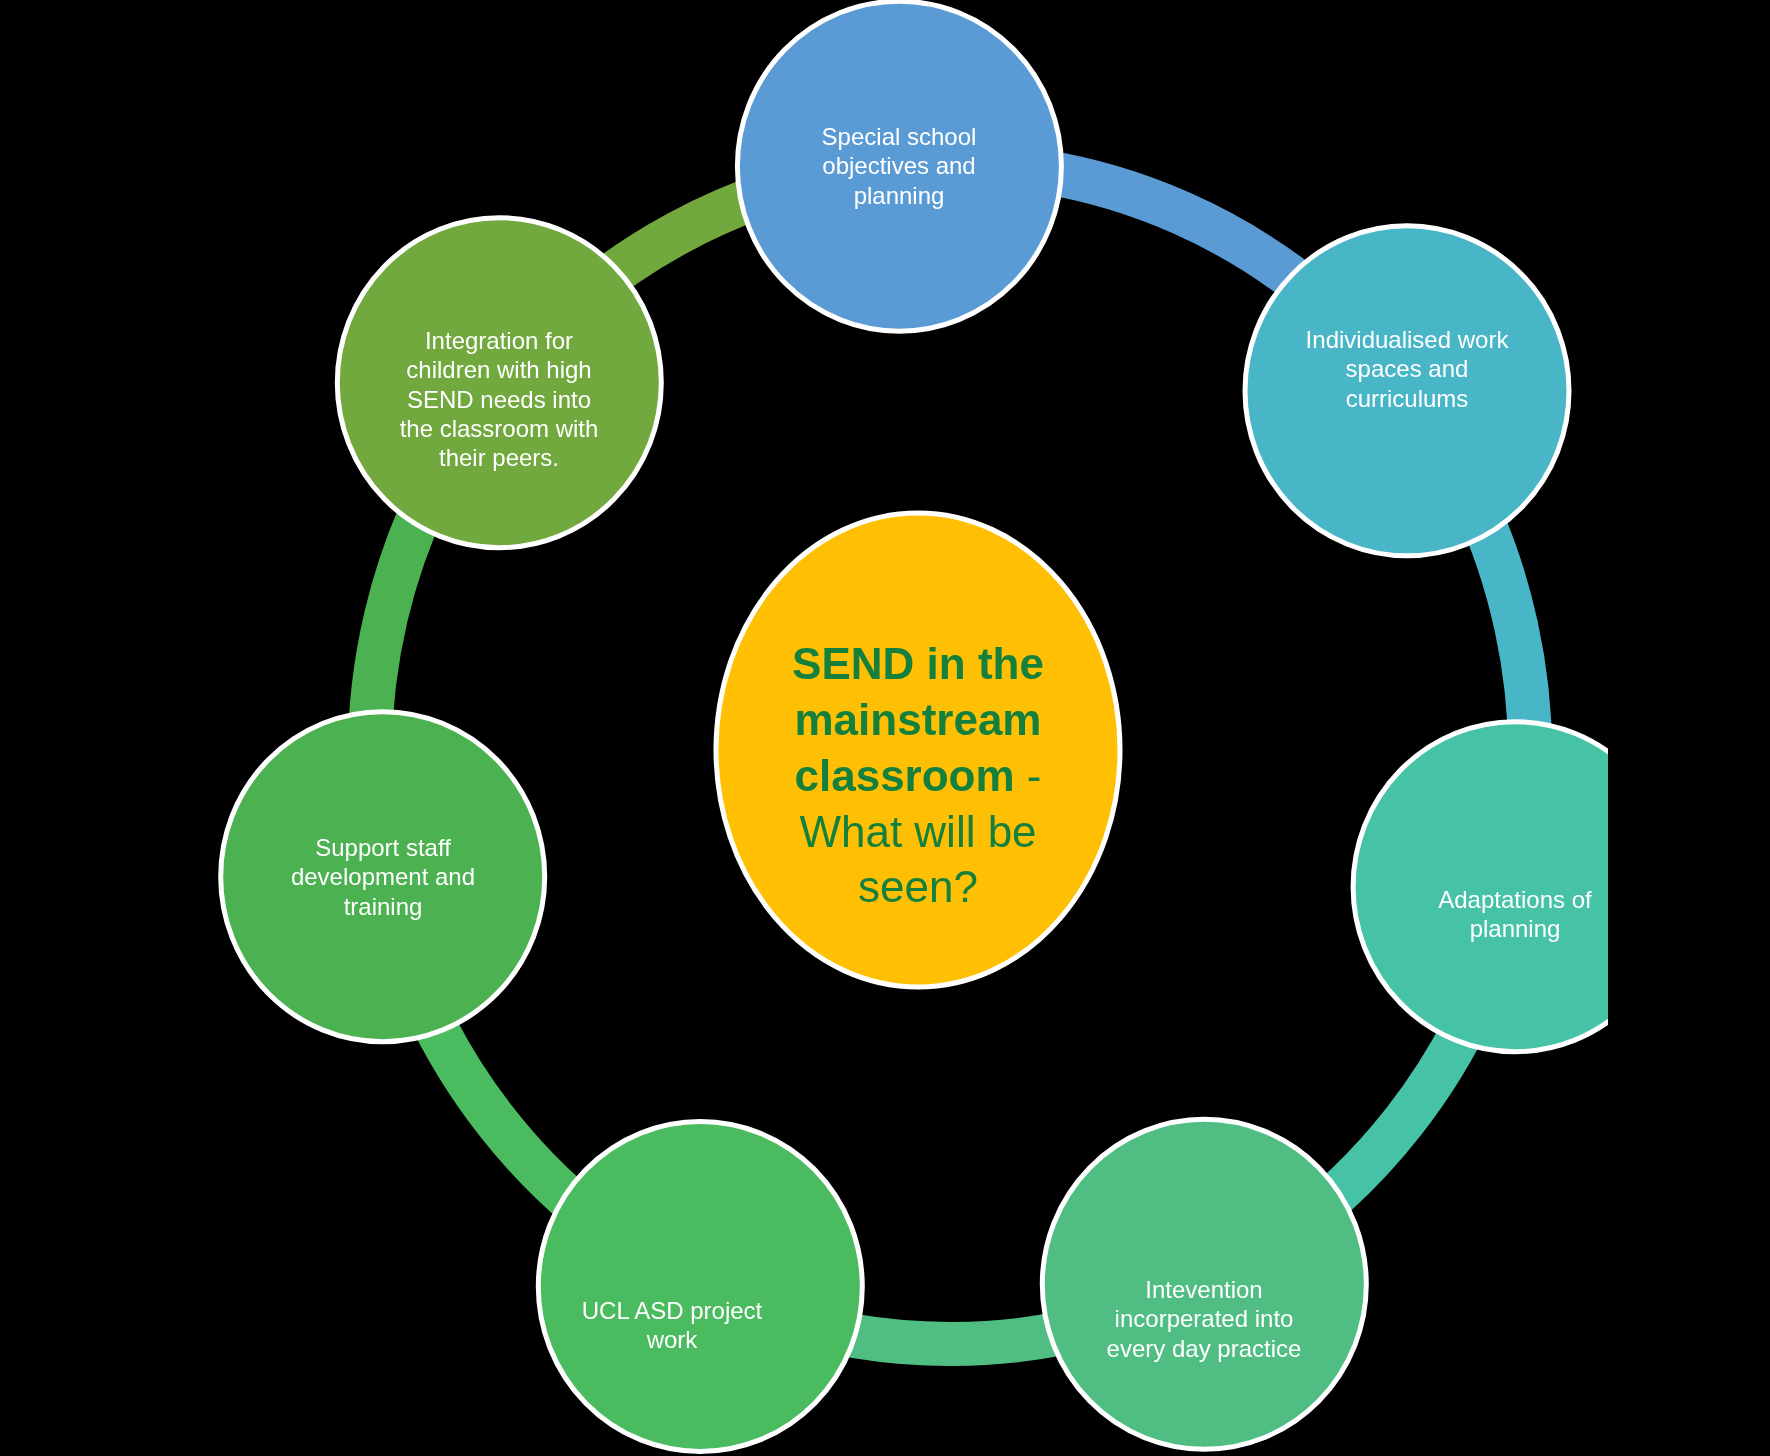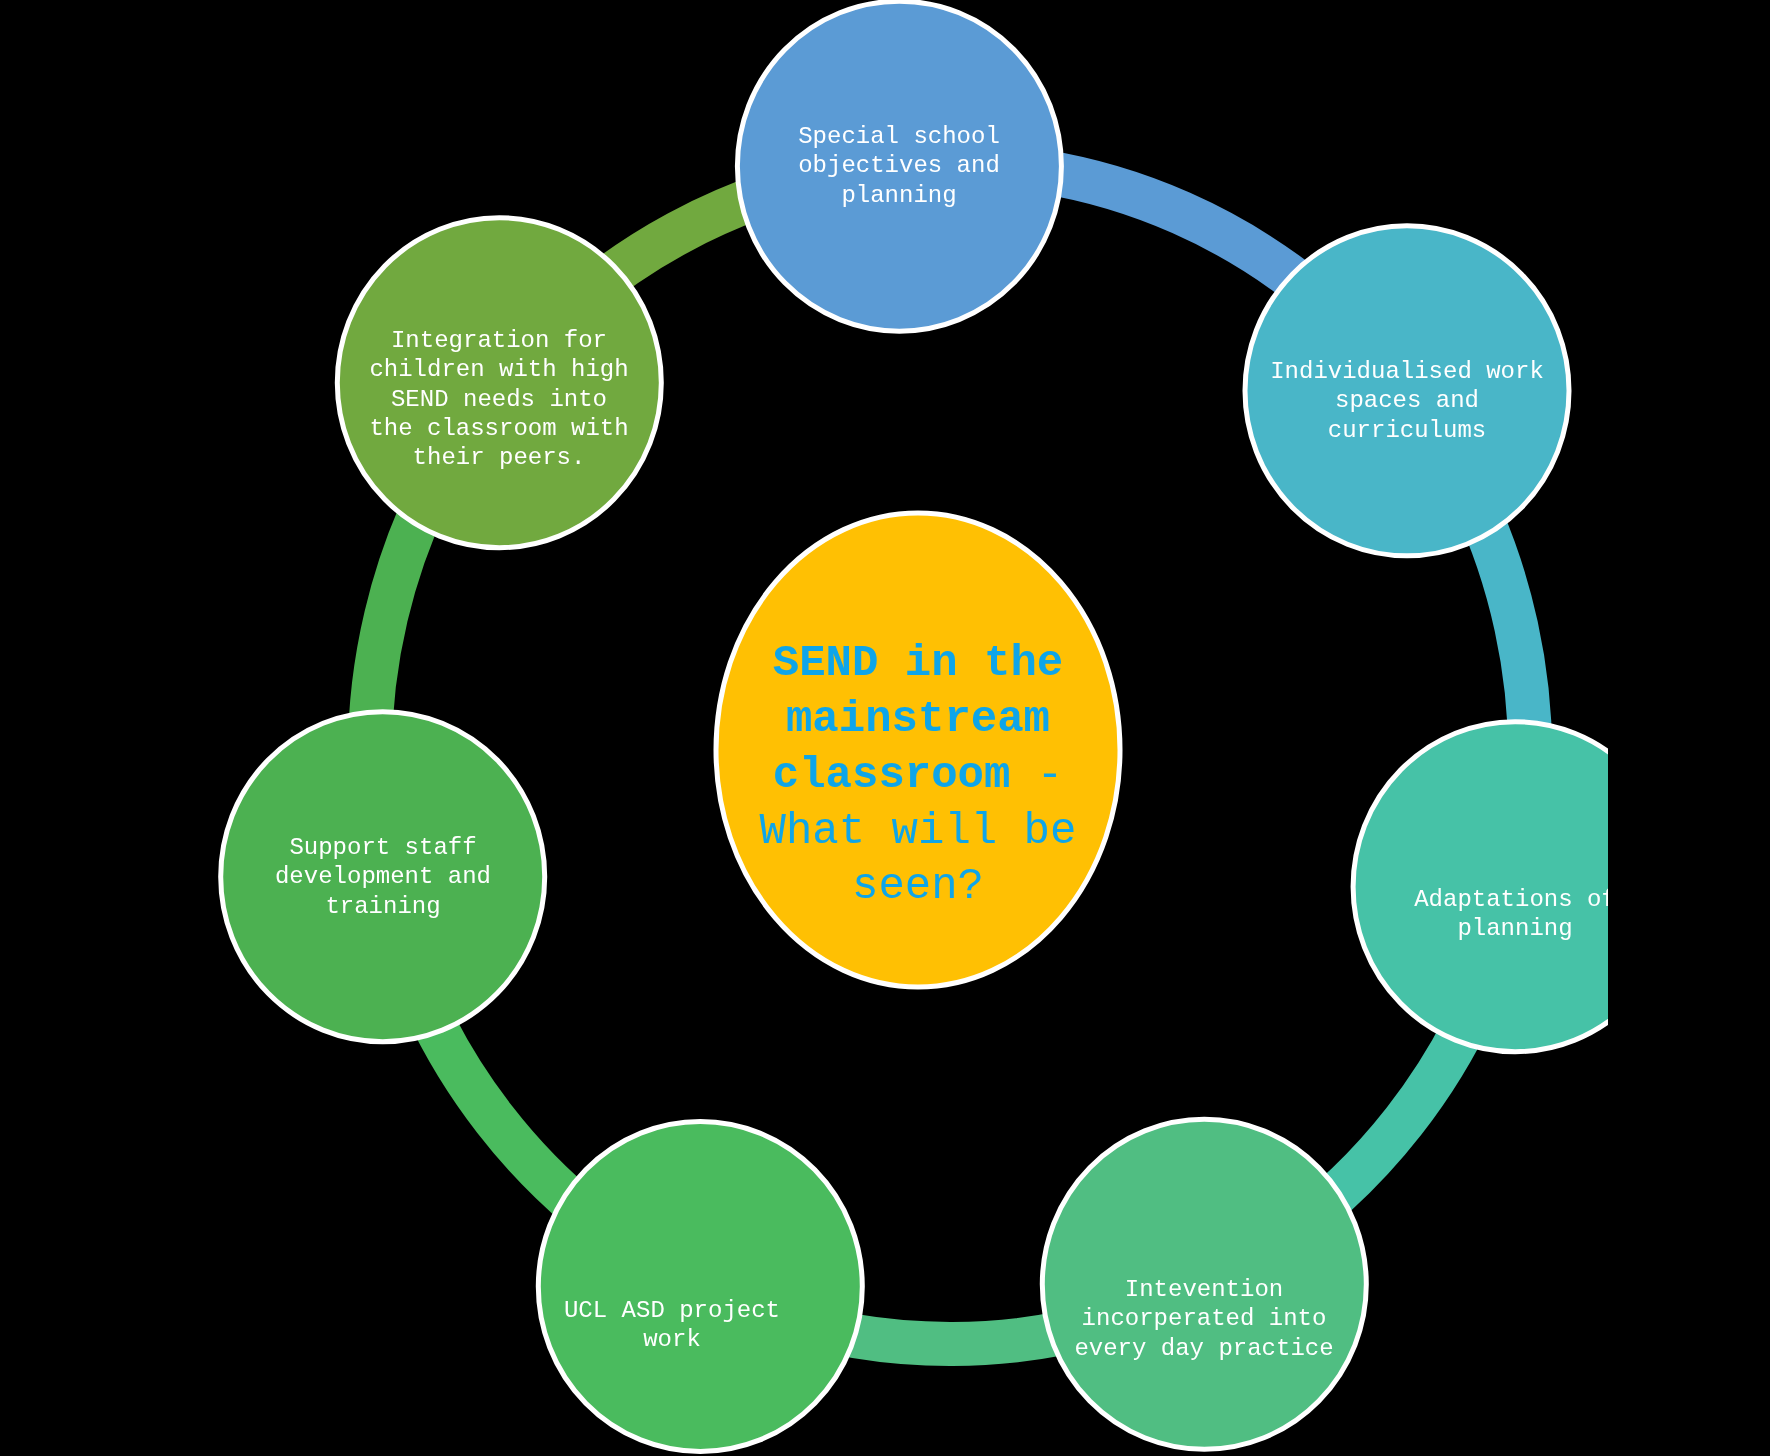--- a/index.html
+++ b/index.html
@@ -6,21 +6,21 @@
     margin: 0;
     padding: 0;
     background: #000;
   }
   .stage {
     position: relative;
     width: 1608px;
     height: 1456px;
     background: #000;
     overflow: hidden;
-    font-family: Liberation Mono, monospace;
+    font-family: Liberation Sans, sans-serif;
   }
   .stage svg {
     position: absolute;
     left: 0;
     top: 0;
   }
   .node-label {
     position: absolute;
     transform: translate(-50%, -50%);
     width: 300px;
@@ -29,21 +29,21 @@
     font-size: 24px;
     line-height: 1.22;
     white-space: pre-line;
     pointer-events: none;
   }
   .center-label {
     position: absolute;
     transform: translate(-50%, -50%);
     width: 330px;
     text-align: center;
-    color: #0ea5e9;
+    color: #15803d;
     font-size: 44px;
     line-height: 1.27;
     white-space: pre-line;
     pointer-events: none;
   }
   .center-label .bold-part { font-weight: bold; }
   .center-label .regular-part { font-weight: normal; }
 </style>
 </head>
 <body>
@@ -71,21 +71,21 @@
       <ellipse cx="382.7" cy="876.7" rx="162" ry="165" fill="#4CB151"></ellipse>
       <ellipse cx="499.3" cy="382.7" rx="162" ry="165" fill="#71A93F"></ellipse>
     </g>
 
     <ellipse id="center-ellipse" cx="918" cy="750" rx="202" ry="237" stroke="#FFFFFF" stroke-width="5" fill="#FFC003"></ellipse>
   </svg>
 
   <div class="node-label" style="left:899px;  top:166px;">Special school
 objectives and
 planning</div>
-  <div class="node-label" style="left:1407px; top:401px;">Individualised work
+  <div class="node-label" style="left:1407px; top:369px;">Individualised work
 spaces and
 curriculums</div>
   <div class="node-label" style="left:1515px; top:914px;">Adaptations of
 planning</div>
   <div class="node-label" style="left:1204px; top:1288px;margin-top:31px;">Intevention
 incorperated into
 every day practice</div>
   <div class="node-label" style="left:672px;  top:1288px;margin-top:37px;">UCL ASD project
 work</div>
   <div class="node-label" style="left:383px;  top:877px;">Support staff

